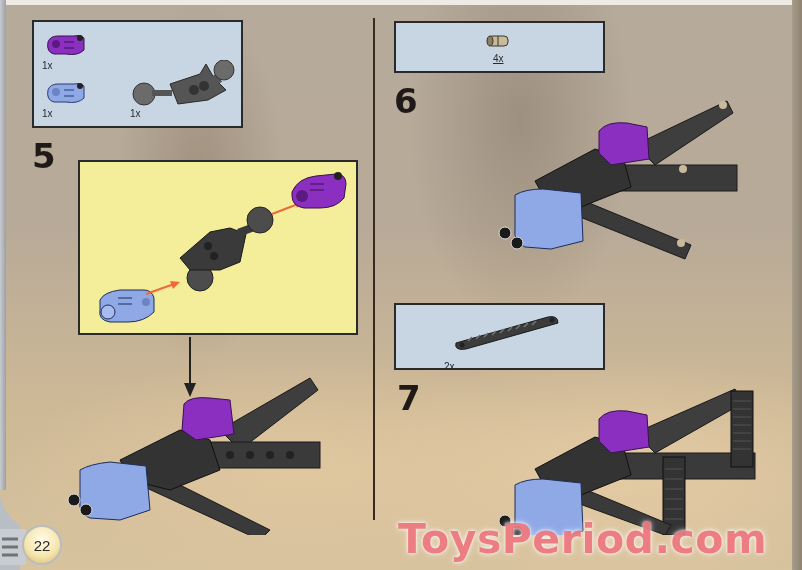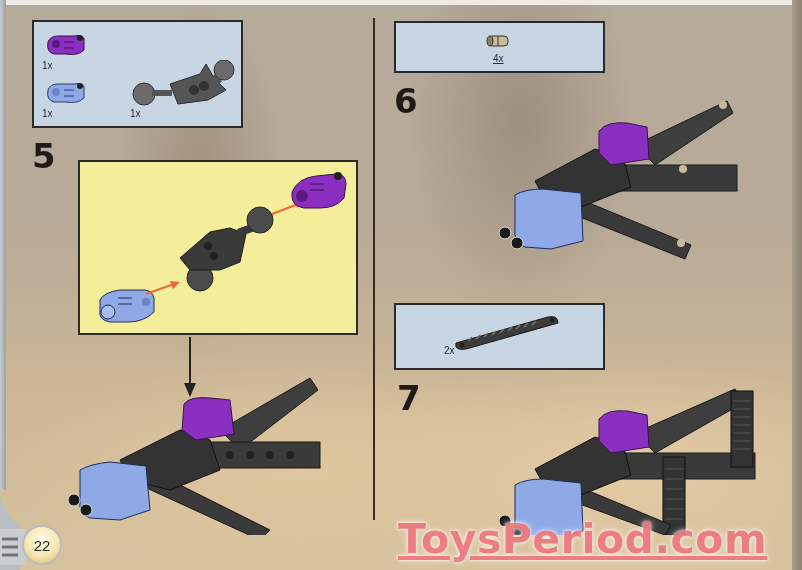--- a/index.html
+++ b/index.html
@@ -49,21 +49,21 @@
       position:absolute; left:22px; top:525px; width:40px; height:40px; border-radius:50%;
       background: radial-gradient(circle at 50% 35%, #fffbe8 0%, #f6e7b0 55%, #d9b866 100%);
       border:2px solid #b9bcc0;
       display:flex; align-items:center; justify-content:center;
       font-size:15px; color:#2a2a2a;
     }
     .watermark {
       position:absolute; left:398px; top:515px; font-family:"DejaVu Sans", sans-serif;
       font-weight:bold; font-size:41px; color:#ee7a82; letter-spacing:0.5px;
       text-shadow: 0 0 3px #fff, 0 0 6px rgba(255,255,255,0.7);
-      opacity:0.95; white-space:nowrap;text-decoration:underline;
+      opacity:0.95; white-space:nowrap;
     }
   </style>
 </head>
 <body>
 
 <div class="page-edge-top"></div>
 <div class="page-edge-left"></div>
 <div class="page-edge-right"></div>
 
 <div class="parts-box" style="left:32px;top:20px;width:211px;height:108px;text-align:right;">
@@ -181,21 +181,21 @@
     </g>
 </svg>
 
 <div class="parts-box" style="left:394px;top:303px;width:211px;height:67px;">
   <svg style="position:absolute;left:56px;top:8px;" width="110" height="38" viewBox="0 0 110 38">
     <path d="M4 30 L96 4 Q106 2 106 10 L14 36 Q2 38 4 30 Z" fill="#3c3c3c" stroke="#1a1a1a"></path>
     <path d="M16 28 L20 24 M24 26 L28 22 M32 24 L36 20 M40 22 L44 18 M48 20 L52 16 M56 18 L60 14 M64 16 L68 12 M72 14 L76 10 M80 12 L84 8" stroke="#777" stroke-width="1.5"></path>
     <circle cx="10" cy="32" r="2.5" fill="#222"></circle>
       <circle cx="100" cy="7" r="2.5" fill="#222"></circle>
   </svg>
-  <span class="qty" style="left:48px;top:40px;">2x</span>
+  <span class="qty" style="left:48px;top:56px;">2x</span>
 </div>
 
 <span class="step-num" style="left:397px;top:381px;">7</span>
 
 <svg class="model" style="left:495px;top:385px;" width="275" height="150" viewBox="0 0 275 150">
   <path d="M140 48 L240 4 L248 18 L160 68 Z" fill="#3e3e3e" stroke="#1a1a1a"></path>
   <rect x="80" y="68" width="180" height="26" fill="#3a3a3a" stroke="#1a1a1a"></rect>
   <rect x="236" y="6" width="22" height="76" fill="#333" stroke="#111"></rect>
   <g stroke="#555">
       <line x1="238" y1="16" x2="256" y2="16"></line>

